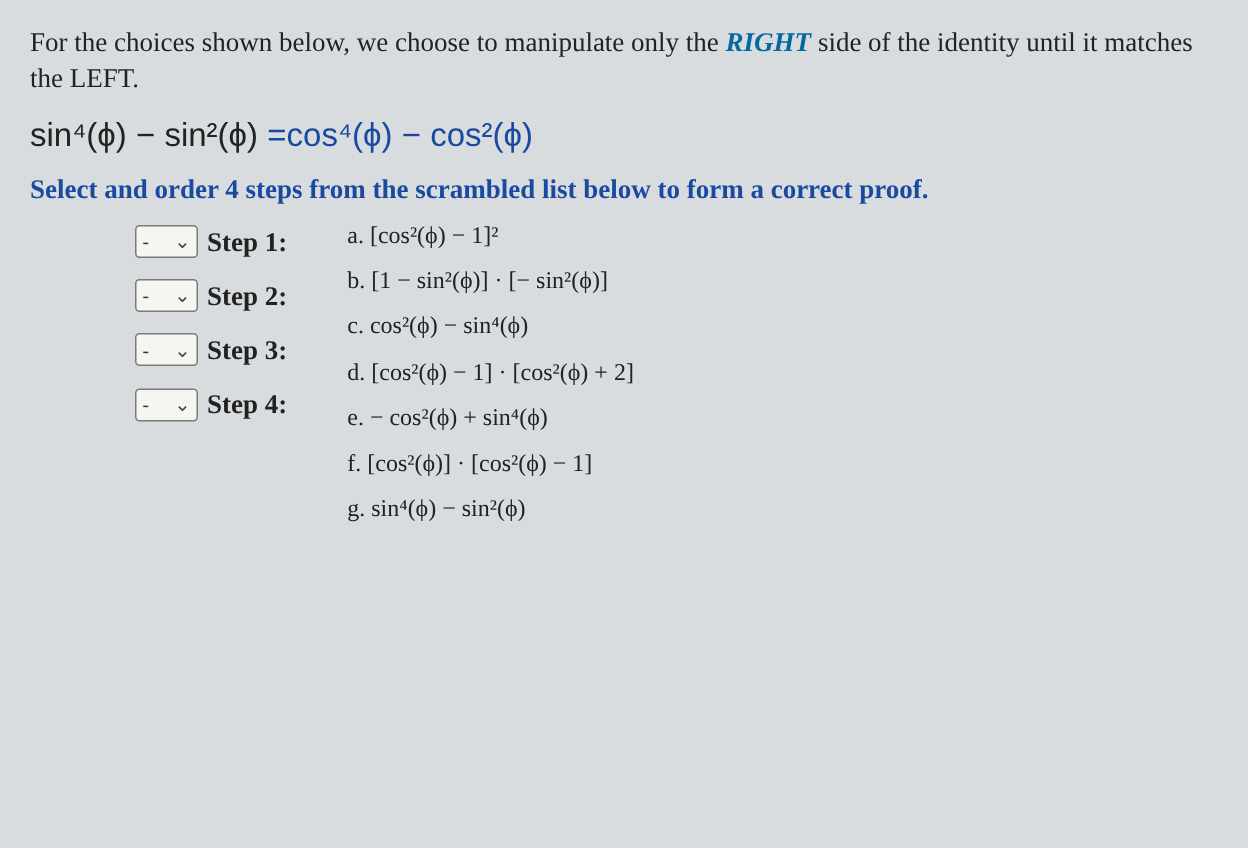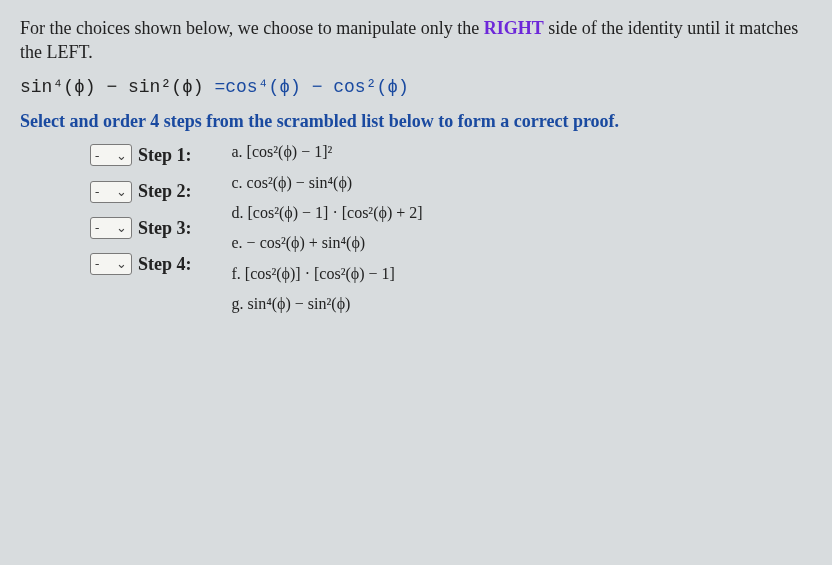--- a/index.html
+++ b/index.html
@@ -11,25 +11,25 @@
     width: 832px;
     height: 565px;
     box-sizing: border-box;
     font-size: 18px;
     line-height: 1.35;
   }
   .instr {
     margin-bottom: 10px;
   }
   .bold { font-weight: bold; }
-  .red { color: #6d28d9; }
+  .red { color: #0369a1; font-style: italic; }
   .blue { color: #1a4aa0; }
   .eqn {
-    font-family: Liberation Mono, monospace;
-    font-size: 18px;
+    font-family: Liberation Sans, sans-serif;
+    font-size: 22px;
     margin: 8px 0 10px 0;
   }
   .select-block {
     margin-top: 6px;
     margin-bottom: 4px;
   }
   .work {
     display: flex;
     gap: 40px;
     margin-left: 70px;
@@ -116,20 +116,21 @@
         <span>⌄</span>
       </div>
       <span class="bold">Step 4:</span>
     </div>
 
   </div>
 
   <div class="opts">
     <ul>
       <li><span>a.</span> <span>[cos²(ϕ) − 1]²</span></li>
+      <li><span>b.</span> <span>[1 − sin²(ϕ)] · [− sin²(ϕ)]</span></li>
       <li><span>c.</span> <span>cos²(ϕ) − sin⁴(ϕ)</span></li>
       <li><span>d.</span> <span>[cos²(ϕ) − 1] · [cos²(ϕ) + 2]</span></li>
       <li><span>e.</span> <span>− cos²(ϕ) + sin⁴(ϕ)</span></li>
       <li><span>f.</span> <span>[cos²(ϕ)] · [cos²(ϕ) − 1]</span></li>
       <li><span>g.</span> <span>sin⁴(ϕ) − sin²(ϕ)</span></li>
     </ul>
   </div>
 </div>
 
 </body></html>

